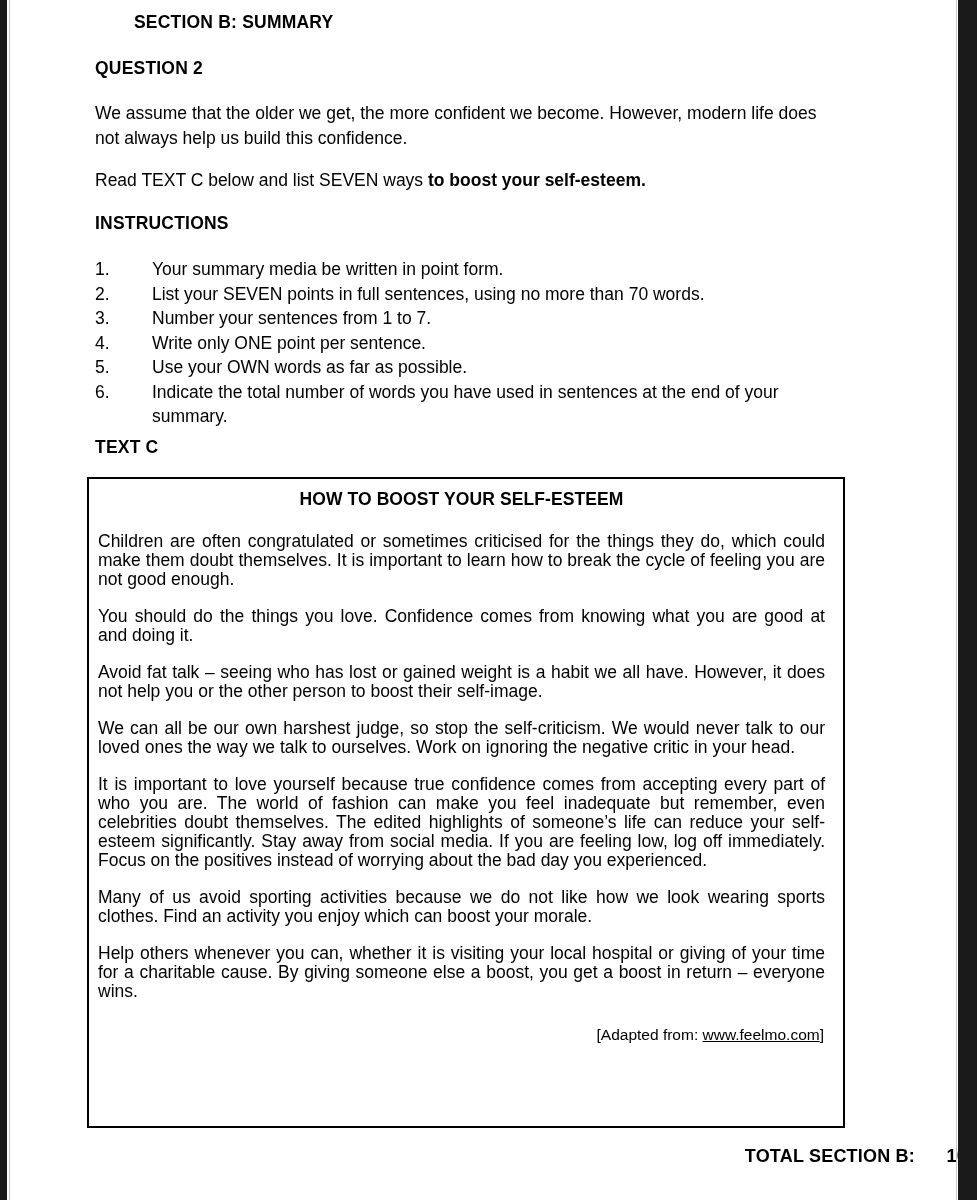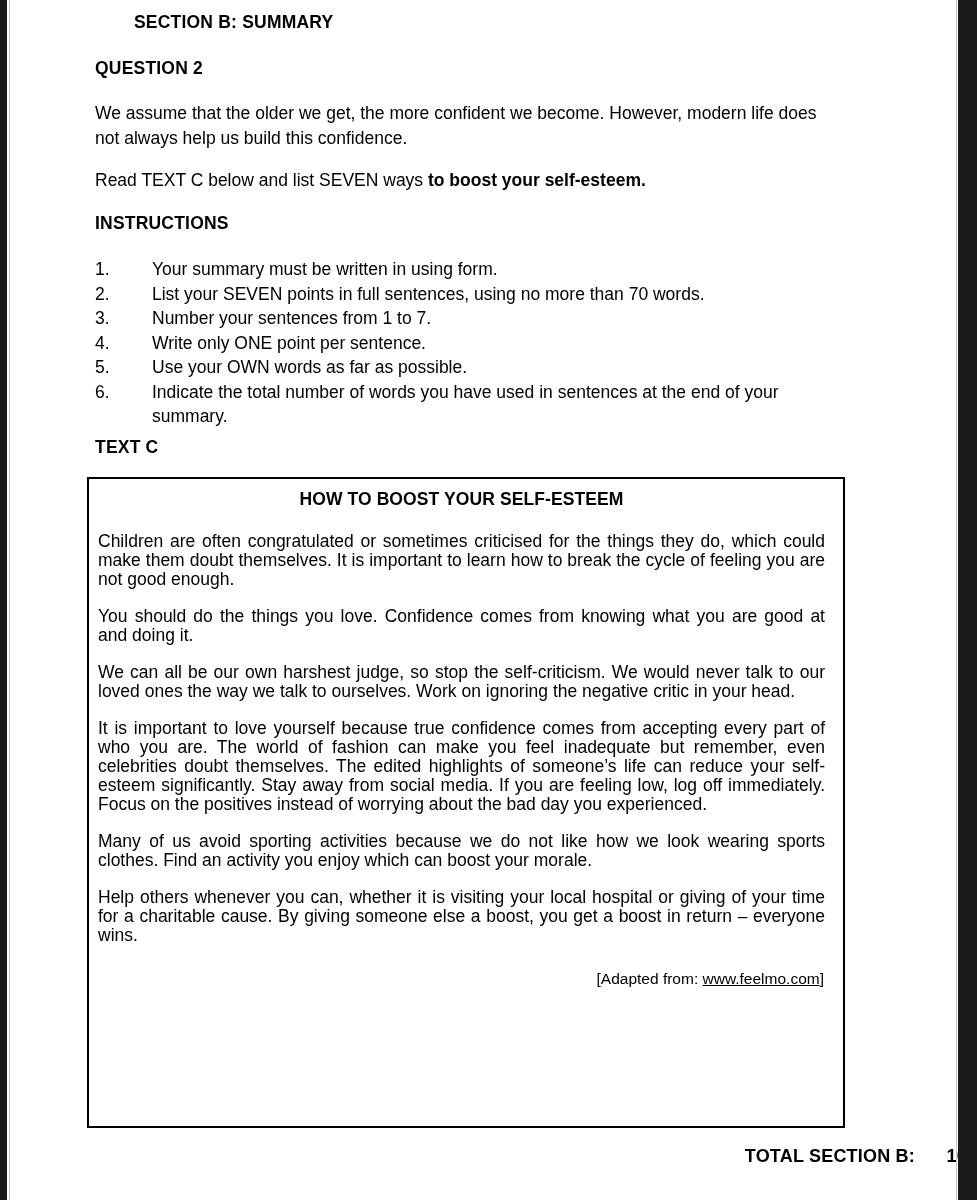--- a/index.html
+++ b/index.html
@@ -170,21 +170,21 @@
 
     <div class="block-read para">
       <span>Read TEXT C below and list SEVEN ways </span><strong>to boost your self-esteem.</strong>
     </div>
 
     <div class="block-instr-head heading">INSTRUCTIONS</div>
 
     <div class="block-instr-list">
       <div class="instr-row">
         <div class="instr-num">1.</div>
-        <div class="instr-text">Your summary must be written in using form.</div>
+        <div class="instr-text">Your summary media be written in point form.</div>
       </div>
       <div class="instr-row">
         <div class="instr-num">2.</div>
         <div class="instr-text">List your SEVEN points in full sentences, using no more than 70 words.</div>
       </div>
       <div class="instr-row">
         <div class="instr-num">3.</div>
         <div class="instr-text">Number your sentences from 1 to 7.</div>
       </div>
       <div class="instr-row">
@@ -209,20 +209,21 @@
 
   </div>
 
   <div class="textbox">
     <div class="textbox-inner">
 
       <div class="textbox-title">HOW TO BOOST YOUR SELF-ESTEEM</div>
 
       <div class="box-para first">Children are often congratulated or sometimes criticised for the things they do, which could make them doubt themselves. It is important to learn how to break the cycle of feeling you are not good enough.</div>
       <div class="box-para">You should do the things you love. Confidence comes from knowing what you are good at and doing it.</div>
+      <div class="box-para">Avoid fat talk – seeing who has lost or gained weight is a habit we all have. However, it does not help you or the other person to boost their self-image.</div>
       <div class="box-para">We can all be our own harshest judge, so stop the self-criticism. We would never talk to our loved ones the way we talk to ourselves. Work on ignoring the negative critic in your head.</div>
       <div class="box-para">It is important to love yourself because true confidence comes from accepting every part of who you are. The world of fashion can make you feel inadequate but remember, even celebrities doubt themselves. The edited highlights of someone’s life can reduce your self-esteem significantly. Stay away from social media. If you are feeling low, log off immediately. Focus on the positives instead of worrying about the bad day you experienced.</div>
       <div class="box-para">Many of us avoid sporting activities because we do not like how we look wearing sports clothes. Find an activity you enjoy which can boost your morale.</div>
       <div class="box-para">Help others whenever you can, whether it is visiting your local hospital or giving of your time for a charitable cause. By giving someone else a boost, you get a boost in return – everyone wins.</div>
 
       <div class="source-line">
         <span>[Adapted from: </span><span class="source-link">www.feelmo.com</span><span>]</span>
       </div>
 
     </div>

